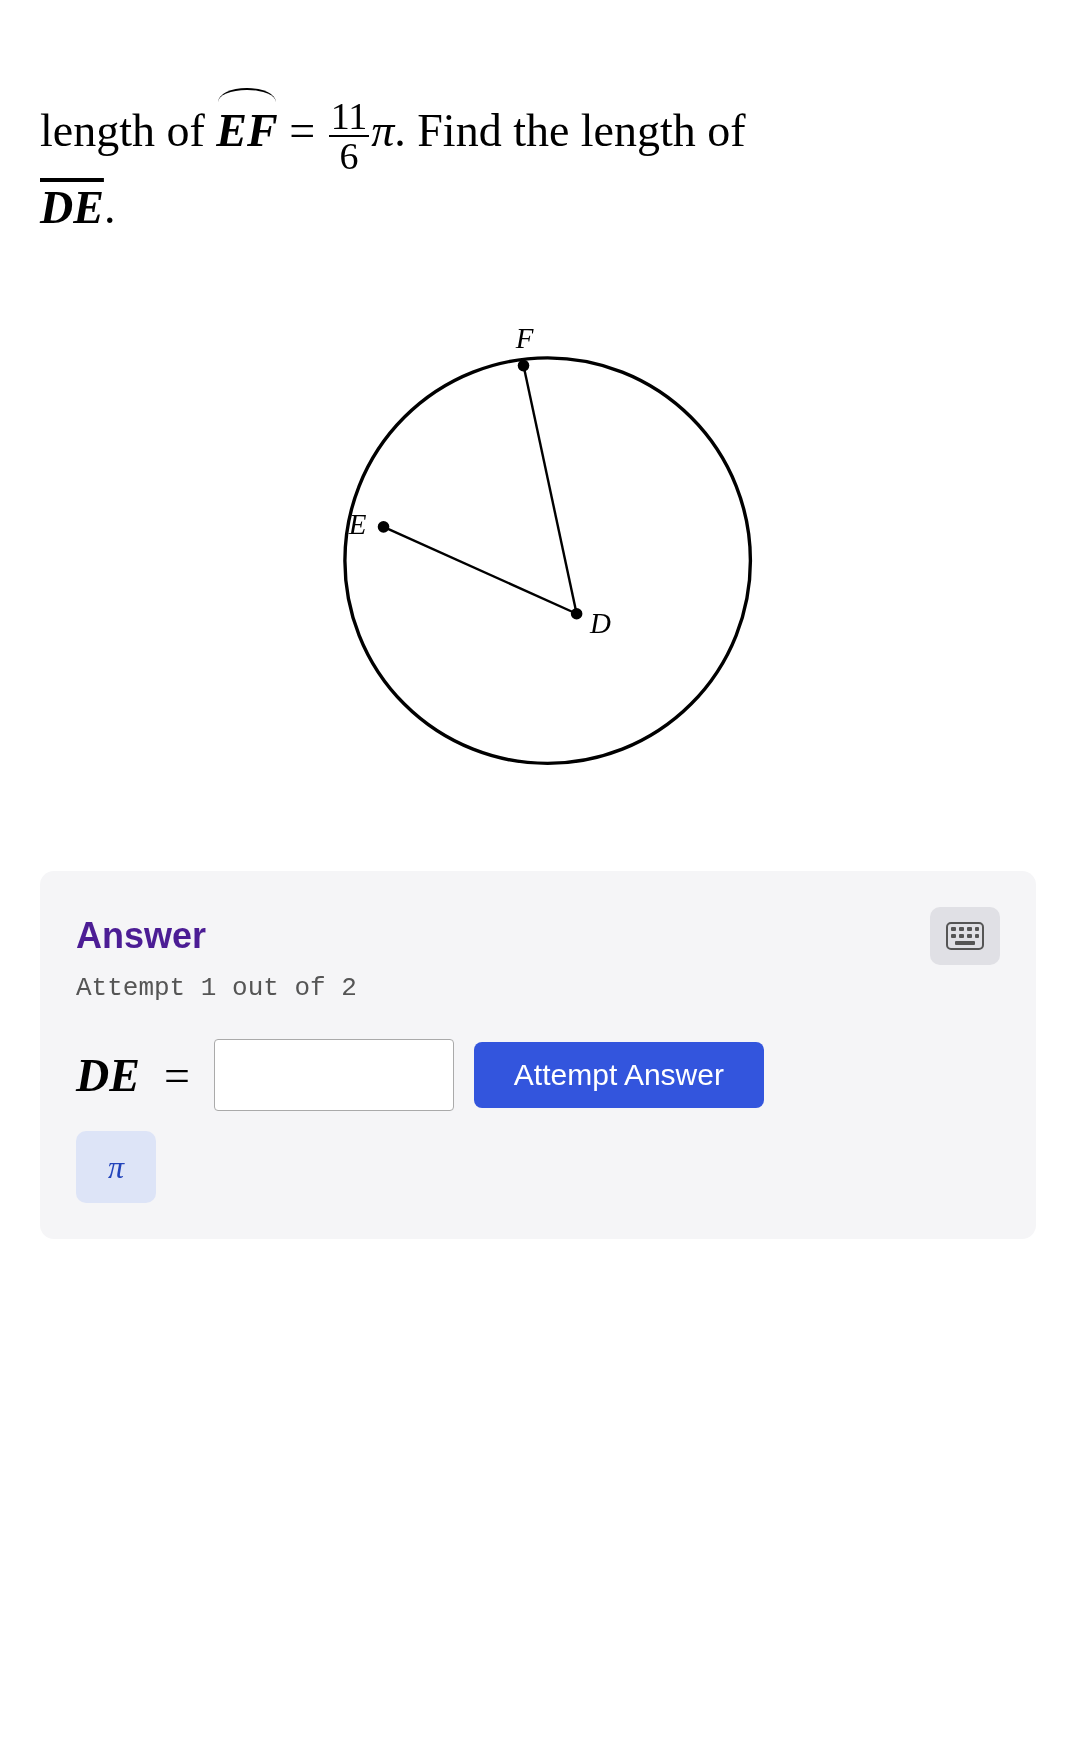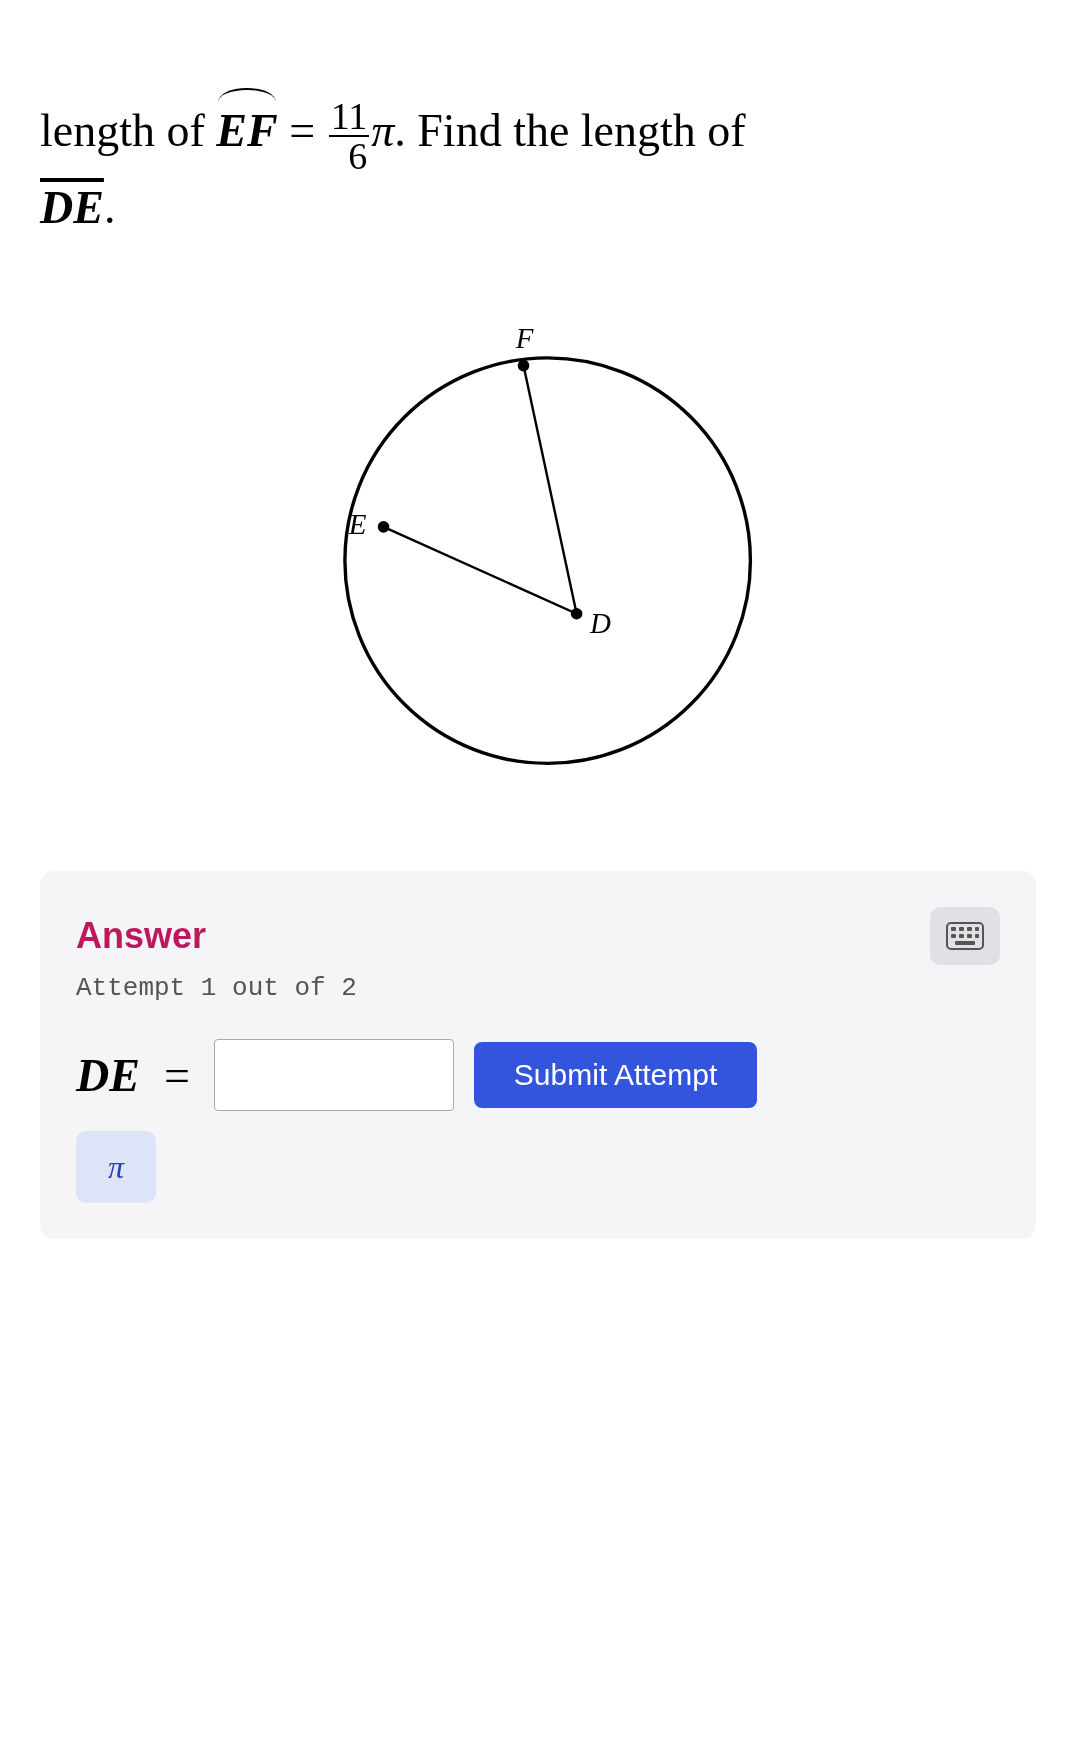--- a/index.html
+++ b/index.html
@@ -44,21 +44,21 @@
 
     .overline-de {
       text-decoration: overline;
       font-style: italic;
       font-weight: bold;
     }
 
     .fraction {
       display: inline-flex;
       flex-direction: column;
-      align-items: flex-end;
+      align-items: center;
       vertical-align: middle;
       font-size: 38px;
       line-height: 1;
       margin: 0 2px;
     }
     .fraction .numerator {
       border-bottom: 2px solid #000;
       padding: 0 2px;
       font-size: 38px;
     }
@@ -83,21 +83,21 @@
       background: #f5f5f7;
       border-radius: 14px;
       padding: 36px 36px 36px 36px;
       margin: 20px 10px 0 10px;
     }
 
     .answer-title {
       font-family: Arial, sans-serif;
       font-size: 36px;
       font-weight: bold;
-      color: #be185d;
+      color: #4c1d95;
       margin-bottom: 8px;
       display: flex;
       justify-content: space-between;
       align-items: center;
     }
 
     .keyboard-icon-btn {
       background: #e0e0e5;
       border: none;
       border-radius: 10px;
@@ -228,19 +228,19 @@
         <rect x="9" y="19" width="20" height="4" rx="1" fill="#555"></rect>
       </svg>
     </button>
   </div>
   <div class="attempt-text">Attempt 1 out of 2</div>
 
   <div class="answer-input-row">
     <span class="de-label"><em><strong>DE</strong></em></span>
     <span class="equals-sign">=</span>
     <input class="answer-input" type="text" placeholder="" style="">
-    <button class="submit-btn">Submit Attempt</button>
+    <button class="submit-btn">Attempt Answer</button>
   </div>
 
   <button class="pi-btn">
     <em>π</em>
   </button>
 </div>
 
 </body></html>

